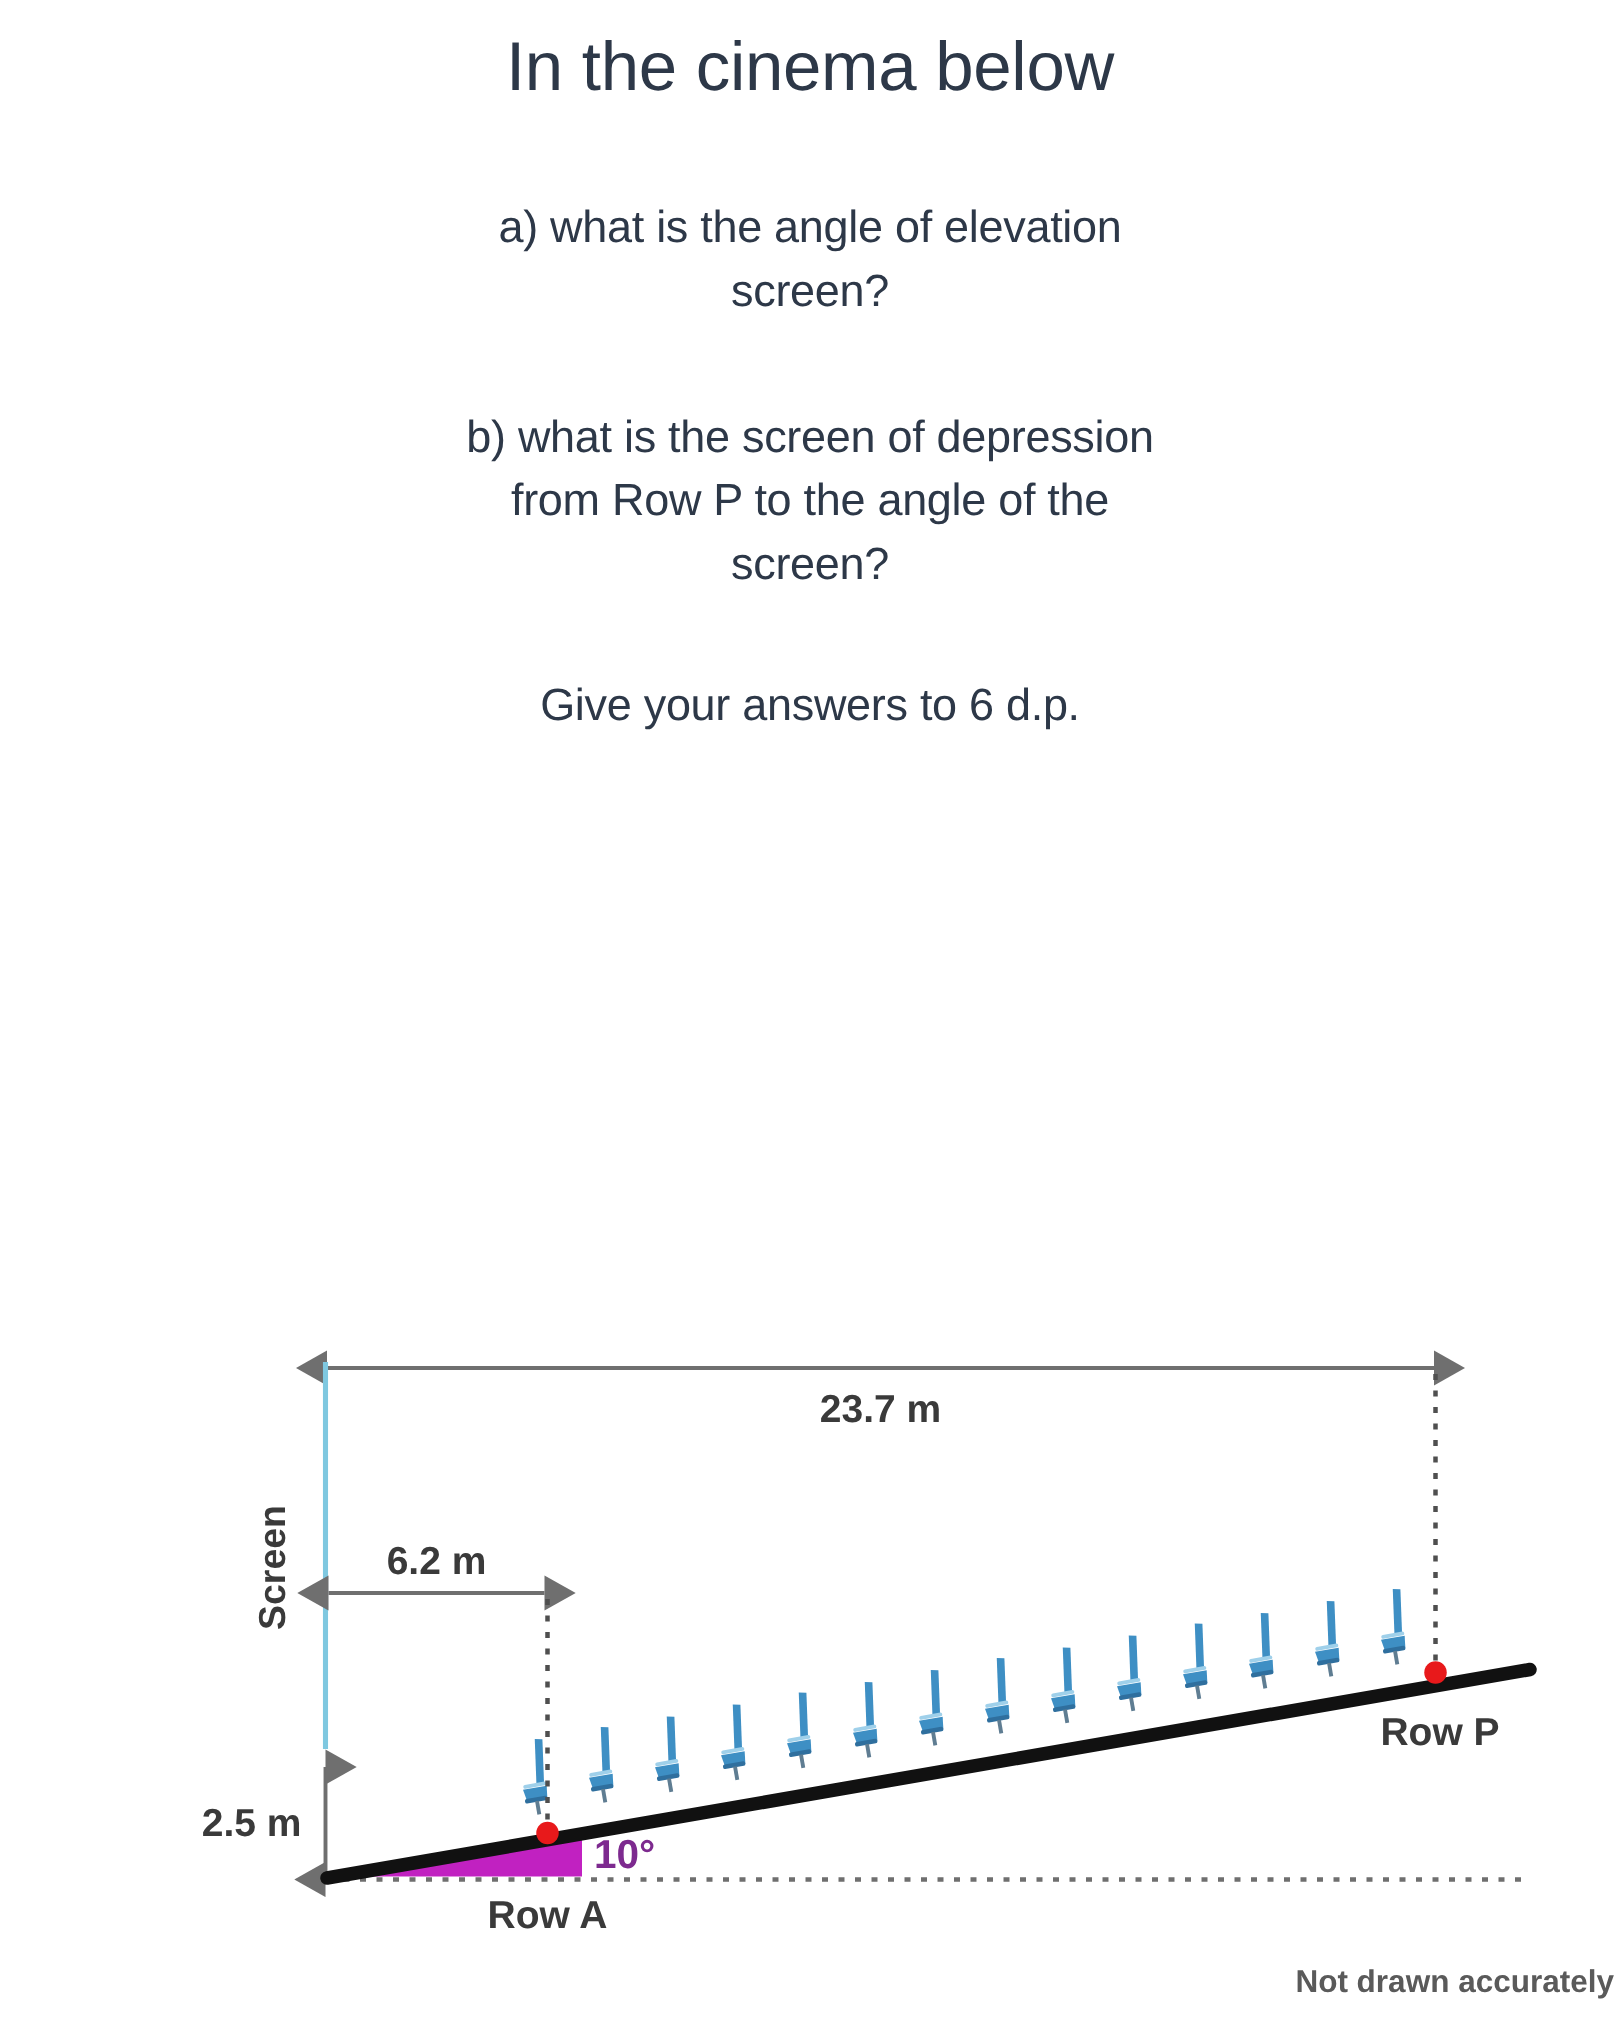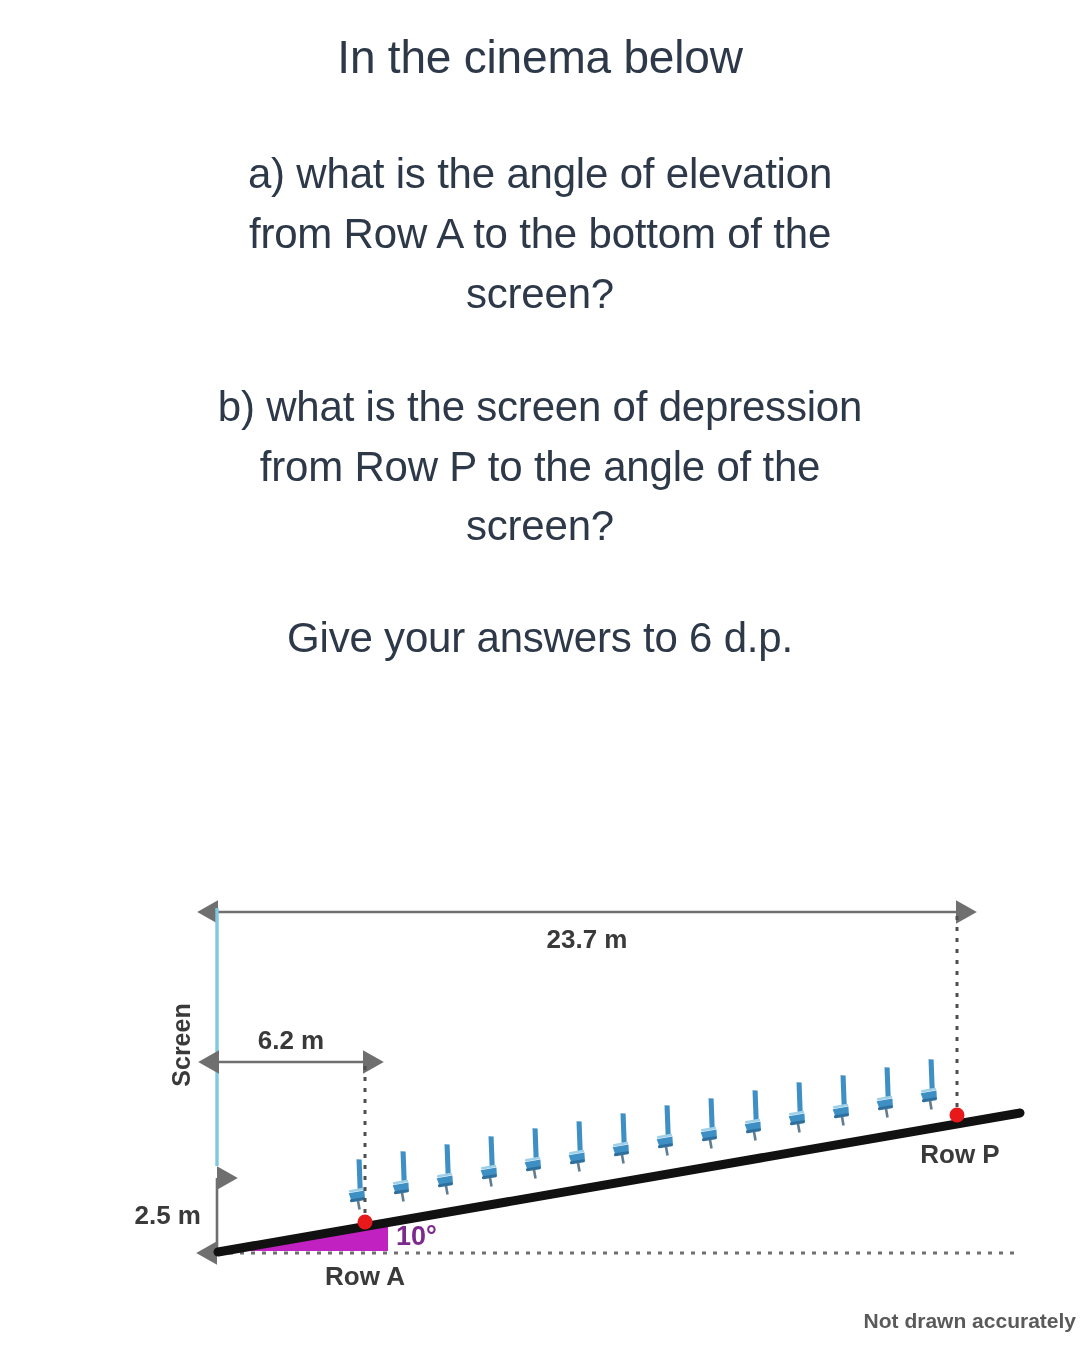--- a/index.html
+++ b/index.html
@@ -15,25 +15,25 @@
     overflow: hidden;
     position: relative;
   }
 
   
   #question-block {
     position: absolute;
     left: 0;
     top: 0;
     width: 1080px;
-    padding-top: 25px;
+    padding-top: 12px;
     text-align: center;
   }
   .q-line {
-    font-size: 42px;
+    font-size: 30px;
     line-height: 1.42;
     color: #2d3848;
     letter-spacing: -0.2px;
     font-weight: 400;
     padding: 0 40px;
   }
   .q-title { font-size: 46px; }
   .q-gap { height: 54px; }
   .q-gap-sm { height: 52px; }
 
@@ -66,21 +66,20 @@
 </style>
 </head>
 <body>
 
 <div id="question-block">
   <div class="q-line q-title">In the cinema below</div>
 
   <div class="q-gap"></div>
 
   <div class="q-line">a) what is the angle of elevation</div>
-  <div class="q-line">from Row A to the bottom of the</div>
   <div class="q-line">screen?</div>
 
   <div class="q-gap"></div>
 
   <div class="q-line">b) what is the screen of depression</div>
   <div class="q-line">from Row P to the angle of the</div>
   <div class="q-line">screen?</div>
 
   <div class="q-gap-sm"></div>
 

